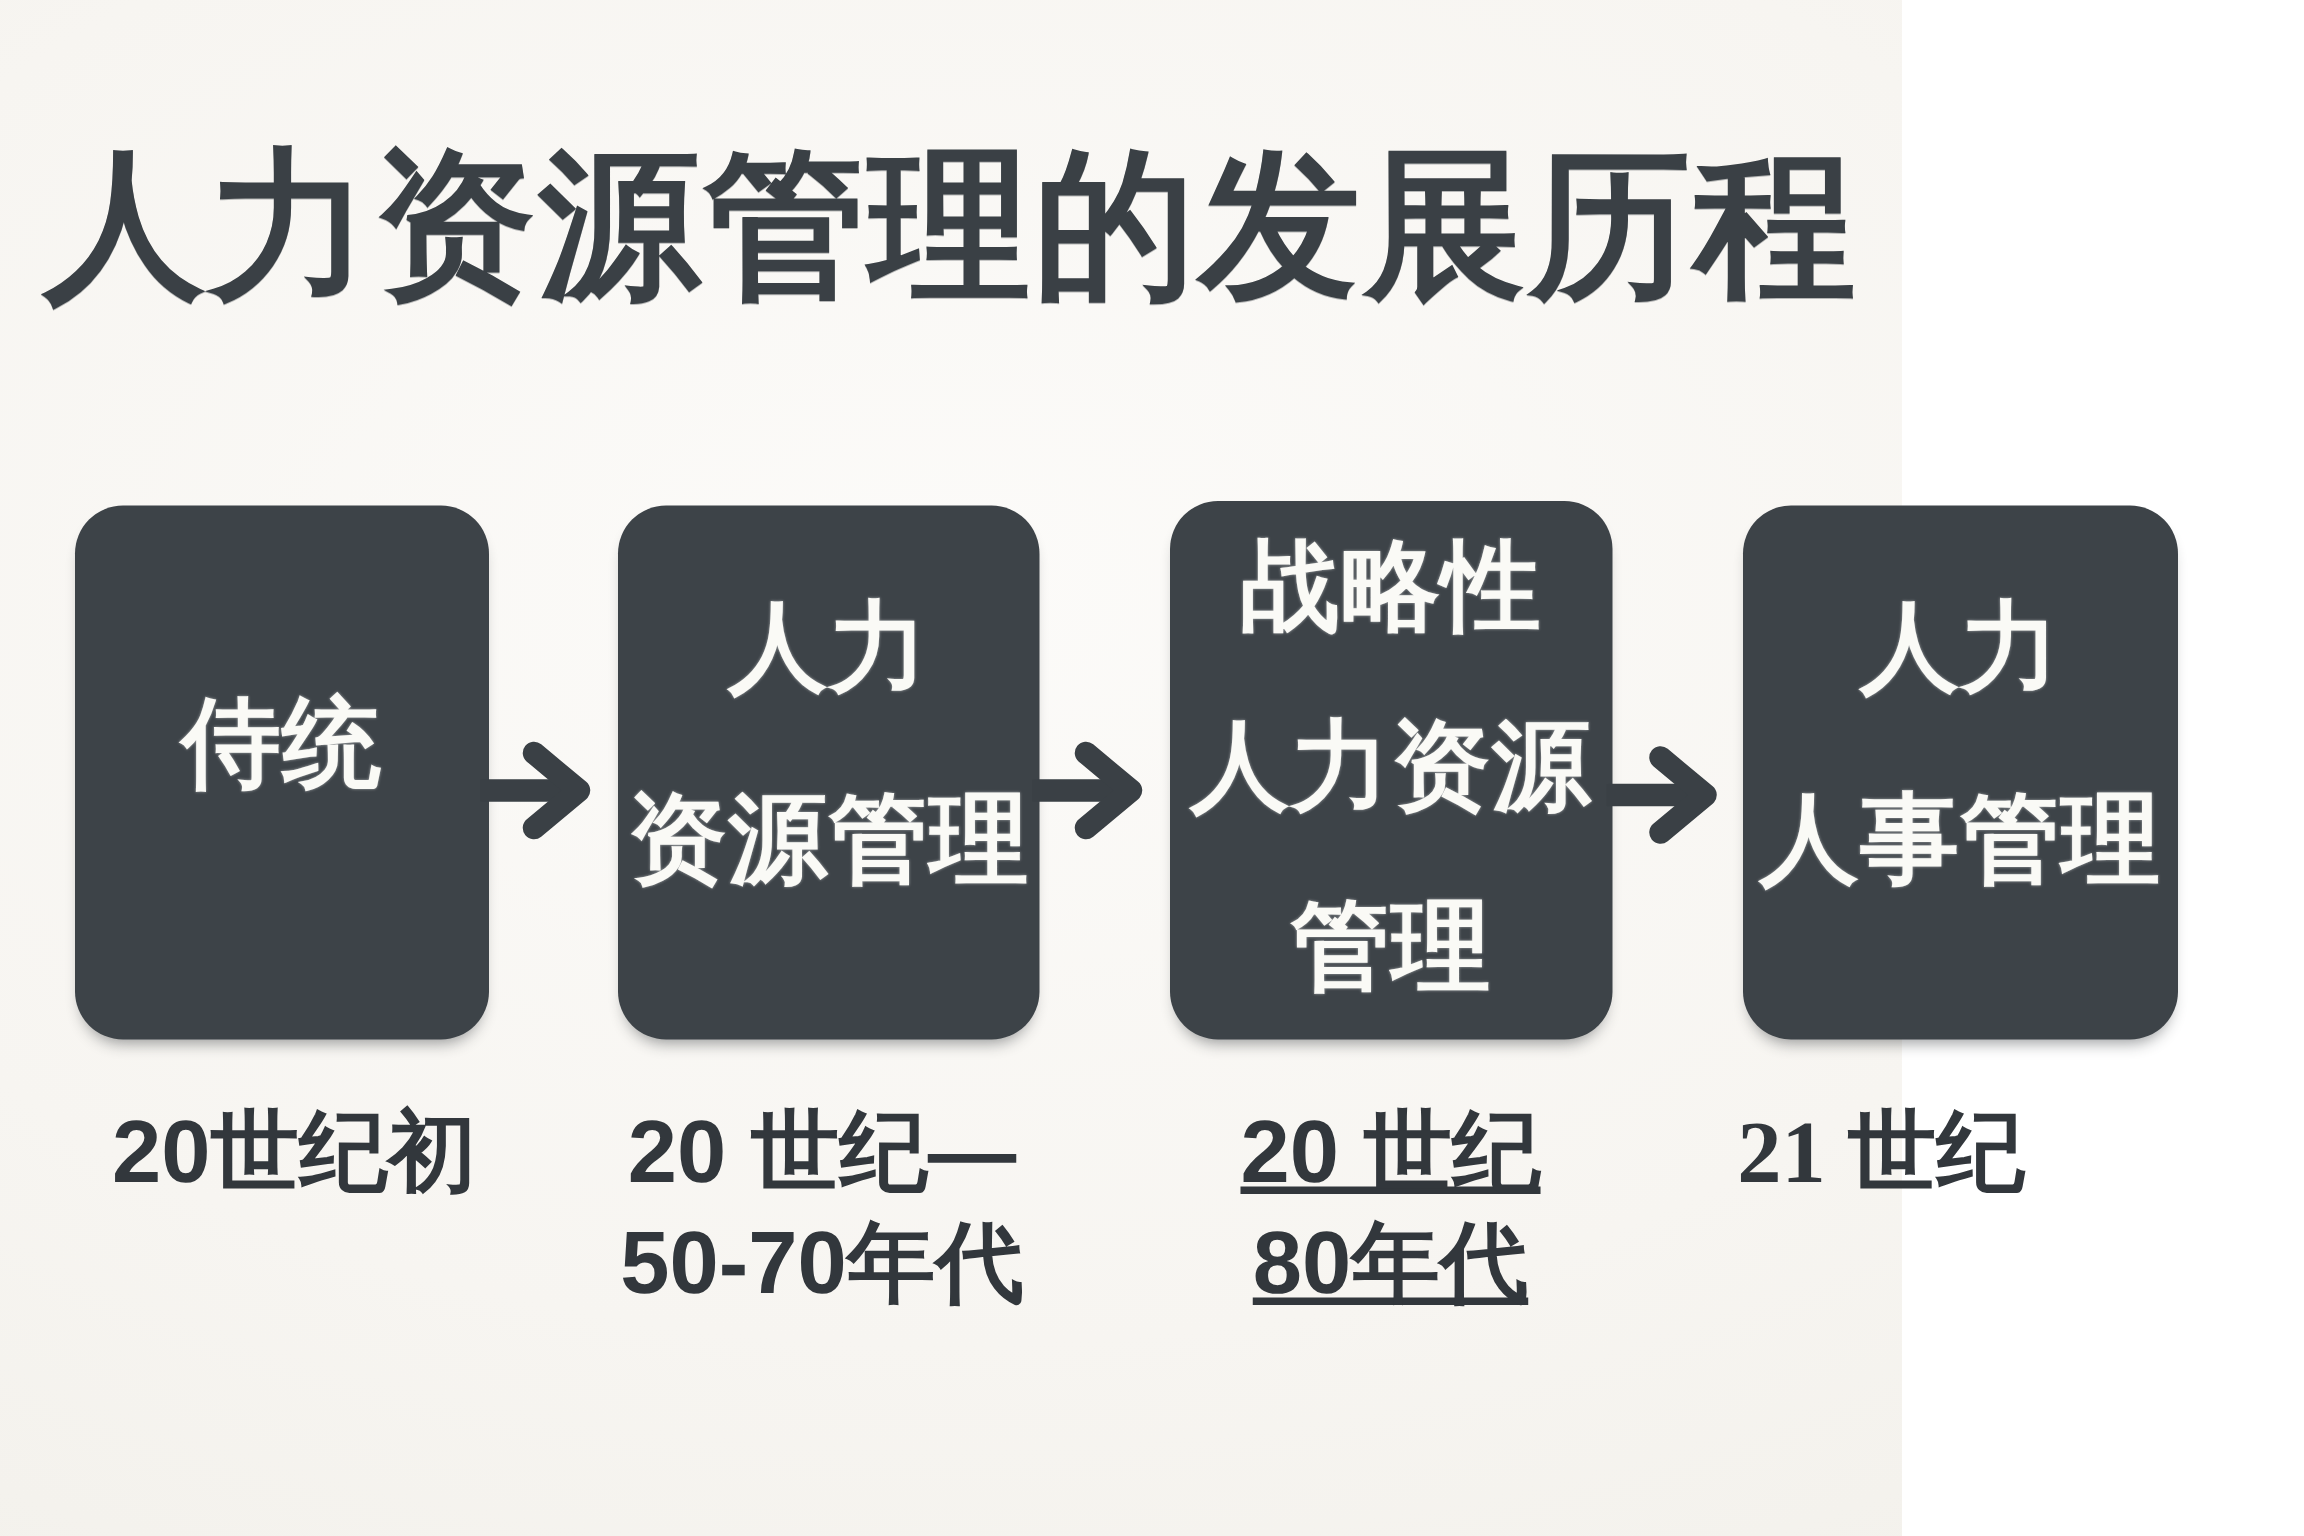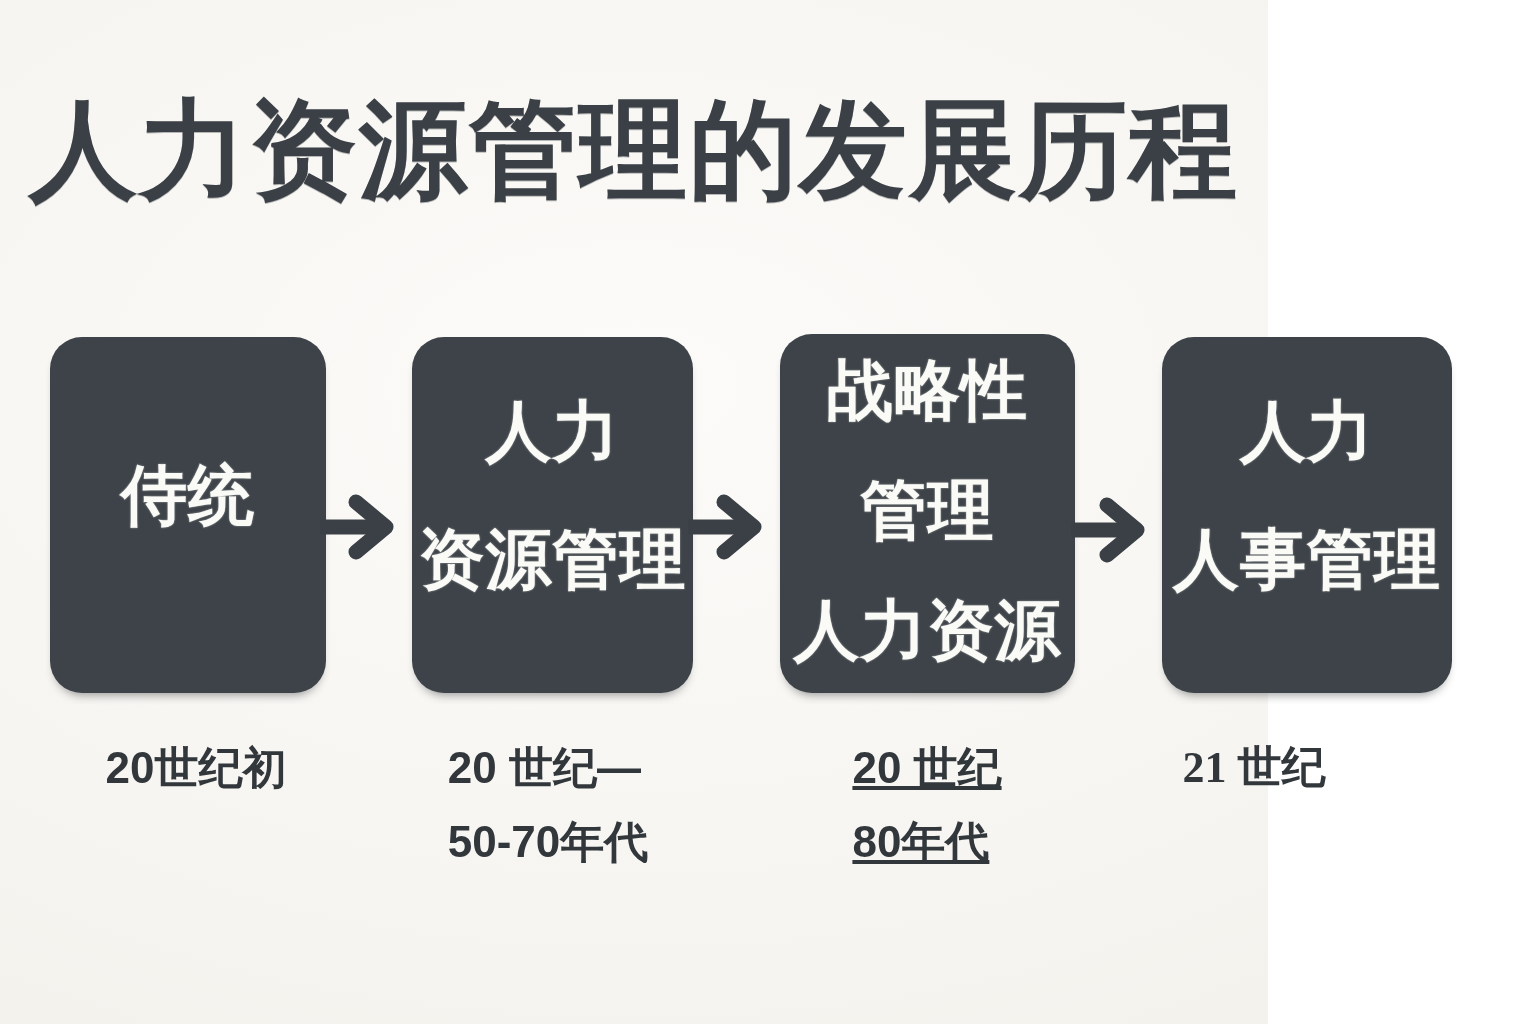--- a/index.html
+++ b/index.html
@@ -66,22 +66,22 @@
     stroke: #3a4045;
     stroke-width: 15;
     stroke-linecap: round;
     stroke-linejoin: round;
     fill: none;
   }
   .period-label {
     position: absolute;
     top: 731px;
     transform: translateX(-50%);
-    text-align: left;
-    font-size: 44px;
+    text-align: center;
+    font-size: 59px;
     font-weight: 700;
     color: #32373c;
     line-height: 74px;
     white-space: nowrap;
   }
   .p1 { left: 196px; }
   .p2 { left: 548px; }
   .p3 { left: 927px; text-decoration: underline; }
   .p4 { left: 1254px; font-family: Liberation Serif, serif; }
   .period-line { display: block; }
@@ -111,22 +111,22 @@
 
   <div class="flow-arrow a2">
     <svg viewBox="0 0 80 76" aria-hidden="true">
       <path class="stroke" d="M2 38 H50"></path>
       <path class="stroke" d="M36 13 L66 38 L36 63"></path>
     </svg>
   </div>
 
   <div class="stage-box s3">
     <span class="box-line">战略性</span>
+    <span class="box-line">人力资源</span>
     <span class="box-line">管理</span>
-    <span class="box-line">人力资源</span>
   </div>
 
   <div class="flow-arrow a3">
     <svg viewBox="0 0 80 76" aria-hidden="true">
       <path class="stroke" d="M2 38 H50"></path>
       <path class="stroke" d="M36 13 L66 38 L36 63"></path>
     </svg>
   </div>
 
   <div class="stage-box s4">

